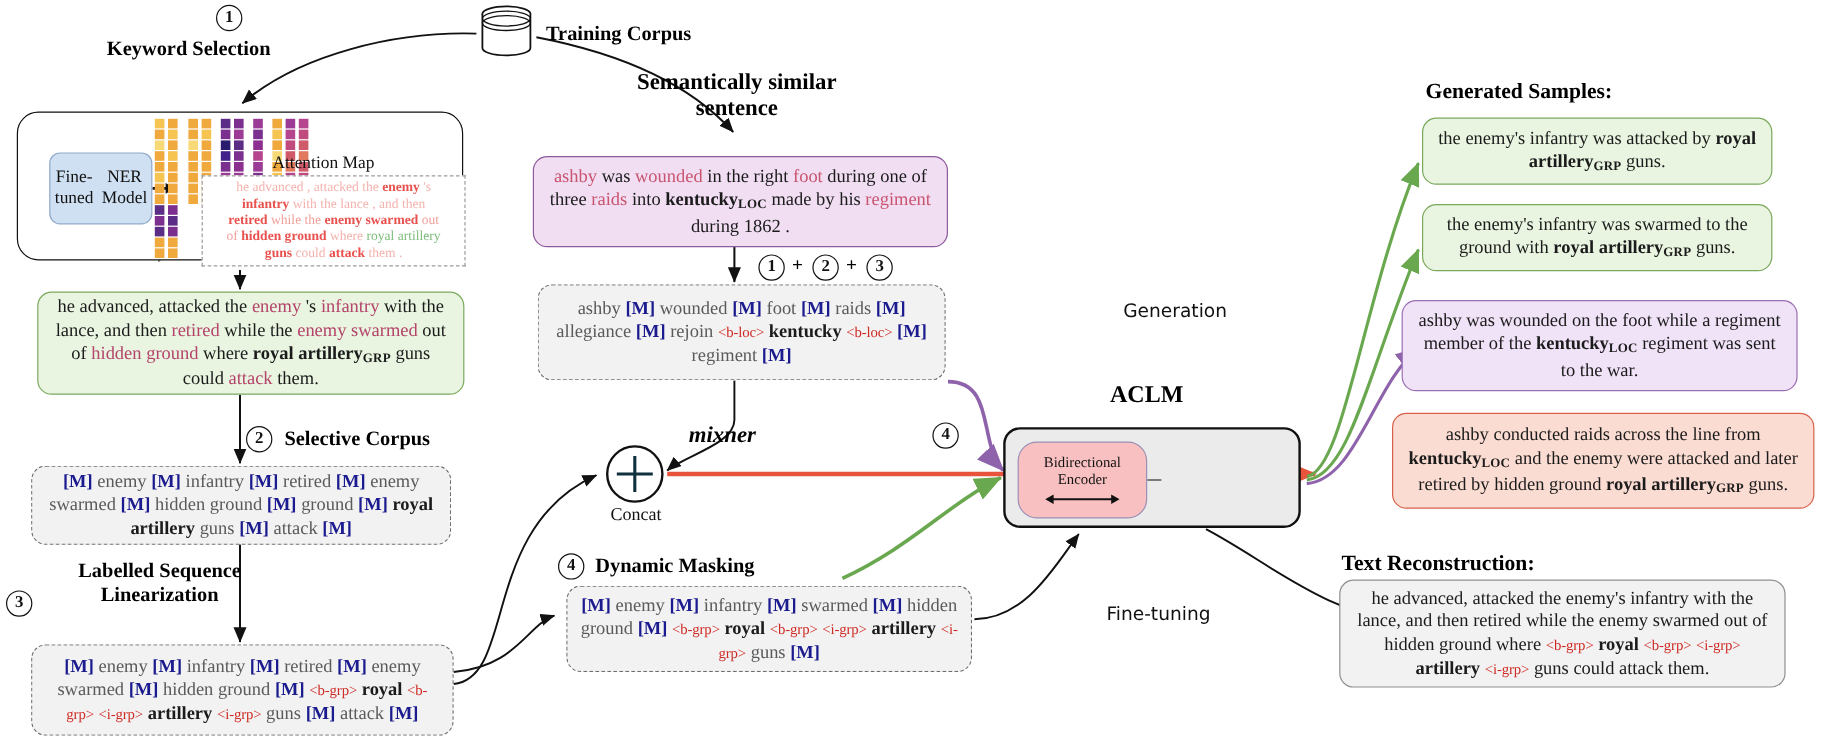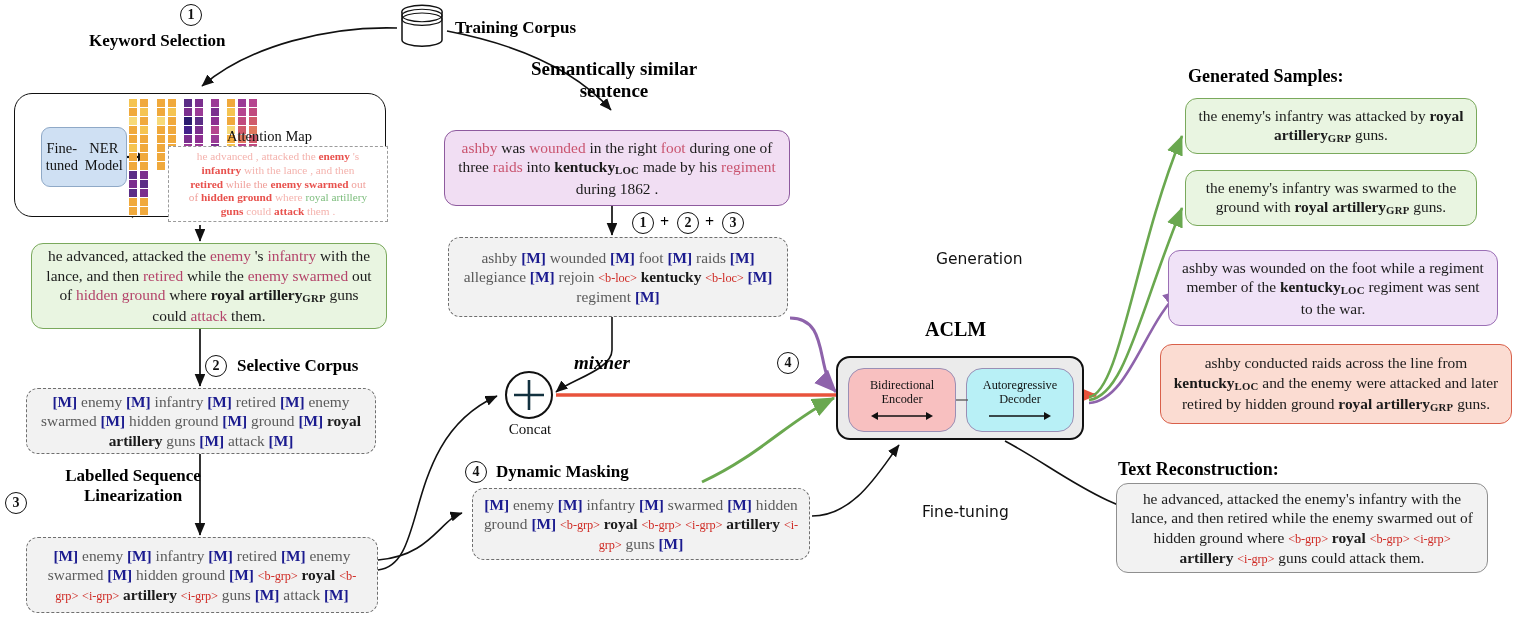--- a/index.html
+++ b/index.html
@@ -410,28 +410,20 @@
   <div id="aclm-box">
     <div id="enc" class="sub-block">
       <span>Bidirectional</span>
       <span>Encoder</span>
       <svg class="arrow-mini" width="62" height="10" viewBox="0 0 62 10">
         <path d="M6,5 L56,5" stroke="#111" stroke-width="1.6"></path>
         <path d="M7,1 L0,5 L7,9 z" fill="#111"></path>
         <path d="M55,1 L62,5 L55,9 z" fill="#111"></path>
       </svg>
     </div>
-    <div id="dec" class="sub-block">
-      <span>Autoregressive</span>
-      <span>Decoder</span>
-      <svg class="arrow-mini" width="62" height="10" viewBox="0 0 62 10">
-        <path d="M0,5 L56,5" stroke="#111" stroke-width="1.6"></path>
-        <path d="M55,1 L62,5 L55,9 z" fill="#111"></path>
-      </svg>
-    </div>
     <svg class="abs" style="left:118px; top:40px; width:12px; height:4px;" viewBox="0 0 12 4">
       <path d="M0,2 L12,2" stroke="#555" stroke-width="1.3"></path>
     </svg>
   </div>
 
   <div class="hd" style="left:1188px; top:66px; font-size:18px;">Generated Samples:</div>
 
   <div class="tbox box-green" style="left:1185px; top:98px; width:292px; height:56px;">
     <div class="inner">
       the enemy's infantry was attacked by <span class="b">royal artillery<span class="sub">GRP</span></span> guns.

